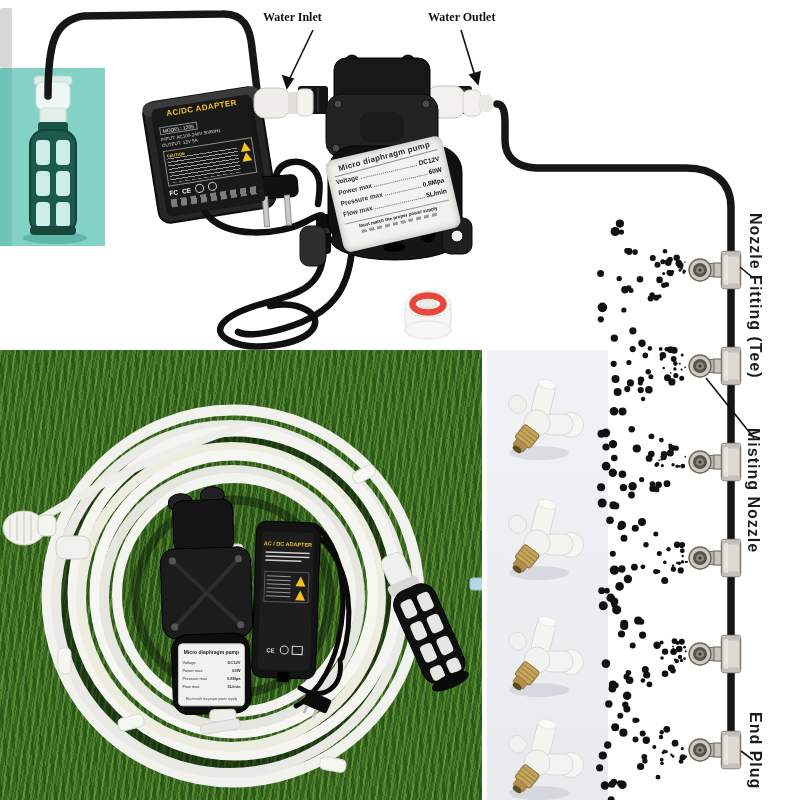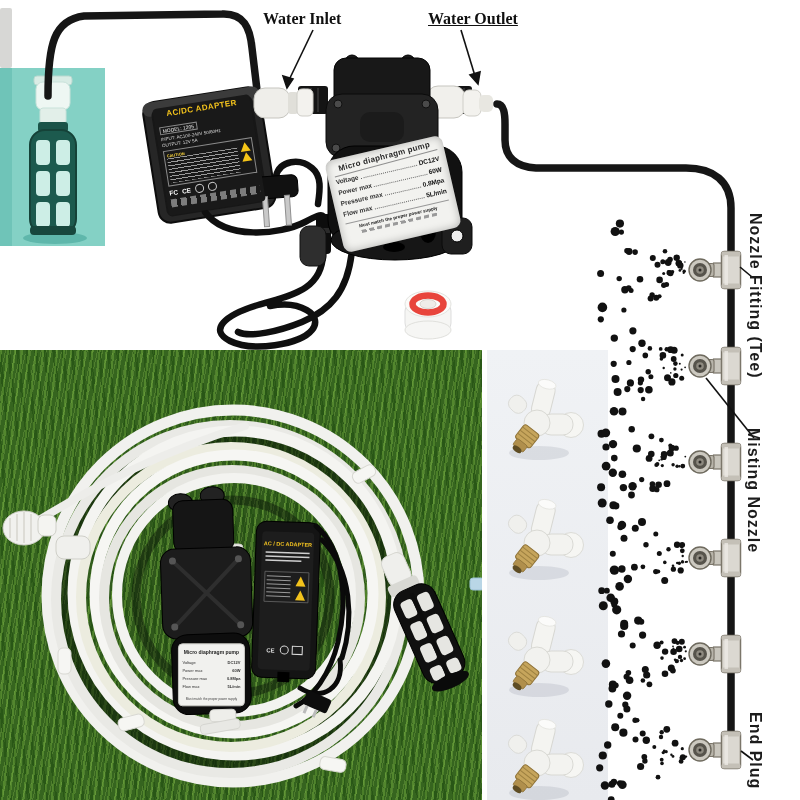--- a/index.html
+++ b/index.html
@@ -13,21 +13,21 @@
     background-image:
       repeating-linear-gradient(97deg, rgba(130,190,70,.38) 0 2px, transparent 2px 7px),
       repeating-linear-gradient(84deg, rgba(30,75,15,.55) 0 3px, transparent 3px 9px),
       repeating-linear-gradient(102deg, rgba(170,215,100,.22) 0 1px, transparent 1px 5px),
       radial-gradient(circle at 48% 55%, rgba(0,0,0,.22), transparent 62%);}
   #fittings-strip{left:487px;top:350px;width:121px;height:450px;z-index:1;
     background:linear-gradient(180deg,#f0f2f5,#e8eaee);}
   #main-svg{left:0;top:0;width:800px;height:800px;z-index:3;pointer-events:none;}
   .inner-svg{position:absolute;left:0;top:0;}
   
-  .slabel{position:absolute;font-family:"Liberation Serif",serif;font-weight:700;font-size:16px;
+  .slabel{position:absolute;font-family:"Liberation Serif",serif;font-weight:700;font-size:12px;
           color:#101010;z-index:6;white-space:nowrap;}
   
   .vlabel{position:absolute;writing-mode:vertical-rl;font-weight:600;font-size:16px;color:#1c1c1c;
           letter-spacing:1px;z-index:6;white-space:nowrap;}
   
   #pump-label{left:333px;top:147px;width:120px;height:94px;background:#f2f2ef;border-radius:8px;
       transform:rotate(-13deg);z-index:5;padding:4px 7px;box-sizing:border-box;
       box-shadow:inset 0 0 8px rgba(0,0,0,.28);}
   #pump-label .pl-title{font-size:8px;font-weight:700;color:#2a2a2a;text-align:center;
       border-bottom:1px solid #8f8f8f;padding-bottom:2px;transform:rotate(-2deg);letter-spacing:.3px;}
@@ -608,21 +608,21 @@
     <g>
       <rect x="405" y="302" width="46" height="30" rx="9" fill="#f6f6f4" stroke="#ddd"></rect>
       <ellipse cx="428" cy="330" rx="23" ry="9" fill="#f6f6f4" stroke="#e0e0dc"></ellipse>
       <ellipse cx="428" cy="304" rx="23" ry="13" fill="#fbfbf9" stroke="#e4e4e0"></ellipse>
       <ellipse cx="428" cy="304" rx="15.5" ry="8.5" fill="none" stroke="#e8453c" stroke-width="6.5"></ellipse>
       <ellipse cx="428" cy="304" rx="8" ry="4.5" fill="#efece8" stroke="#d8d4cf"></ellipse>
     </g>
   </svg>
 
   <div class="slabel" style="left:263px;top:10px;">Water Inlet</div>
-  <div class="slabel" style="left:428px;top:10px;text-decoration:underline;">Water Outlet</div>
+  <div class="slabel" style="left:428px;top:10px;">Water Outlet</div>
   <div class="vlabel" style="left:746px;top:213px;">Nozzle Fitting (Tee)</div>
   <div class="vlabel" style="left:744px;top:428px;">Misting Nozzle</div>
   <div class="vlabel" style="left:746px;top:712px;">End Plug</div>
 
   <div class="abs" id="pump-label">
     <div class="pl-title">Micro diaphragm pump</div>
     <div class="spec-row">
         <span class="spec-name">Voltage</span>
         <span class="spec-dots"></span>
         <span class="spec-val">DC12V</span>

